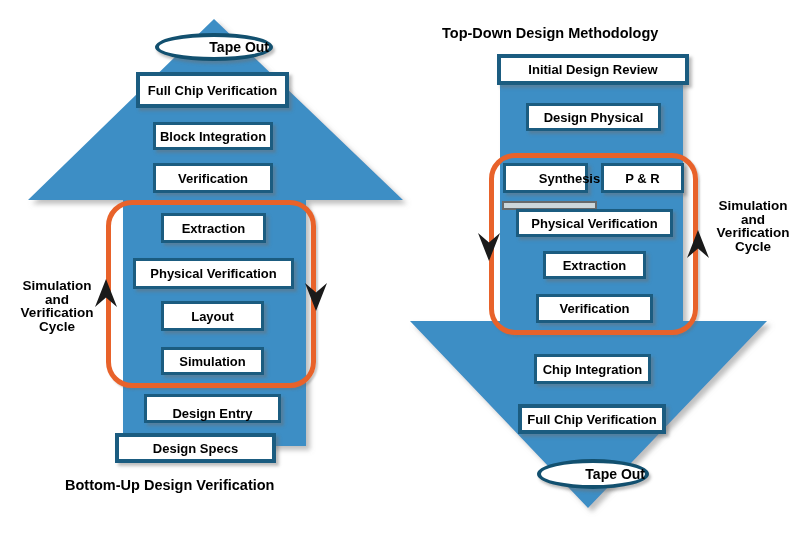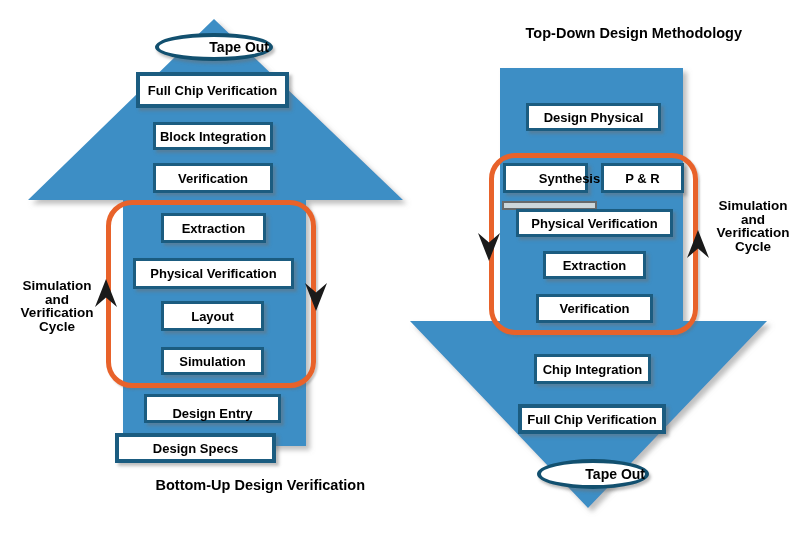--- a/index.html
+++ b/index.html
@@ -25,21 +25,21 @@
   .stepbox.thick{border-width:4px;}
   .oval{
     position:absolute;z-index:5;box-sizing:border-box;
     background:#ffffff;border:4px solid #12506F;border-radius:50%;
     box-shadow:2px 3px 3px rgba(110,110,110,0.45);
     display:flex;align-items:center;justify-content:flex-end;
     font-weight:bold;font-size:14px;white-space:nowrap;
   }
   .caption{
     position:absolute;z-index:5;font-weight:bold;font-size:14.5px;
-    text-align:right;white-space:nowrap;
+    text-align:left;white-space:nowrap;
   }
   .cycle-label{
     position:absolute;z-index:5;font-weight:bold;font-size:13.5px;line-height:13.5px;
     text-align:center;width:100px;
   }
   .gray-bar{
     position:absolute;z-index:4;box-sizing:border-box;
     background:#ccd7db;border:2px solid #666a6c;
   }
 </style>
@@ -100,20 +100,23 @@
     <div>Verification</div>
     <div>Cycle</div>
   </div>
 
   <div class="caption" style="left:65px;top:477px;width:300px;">Bottom-Up Design Verification</div>
 
   <div class="loop" style="left:489px;top:153px;width:209px;height:182px;"></div>
 
   <div class="caption" style="left:442px;top:25px;width:300px;">Top-Down Design Methodology</div>
 
+  <div class="stepbox thick" style="left:497px;top:54px;width:192px;height:31px;">
+    <span>Initial Design Review</span>
+  </div>
   <div class="stepbox" style="left:526px;top:103px;width:135px;height:28px;">
     <span>Design Physical</span>
   </div>
   <div class="stepbox" style="left:503px;top:163px;width:85px;height:30px;padding-left:48px;">
     <span>Synthesis</span>
   </div>
   <div class="stepbox" style="left:601px;top:163px;width:83px;height:30px;">
     <span>P &amp; R</span>
   </div>
 

